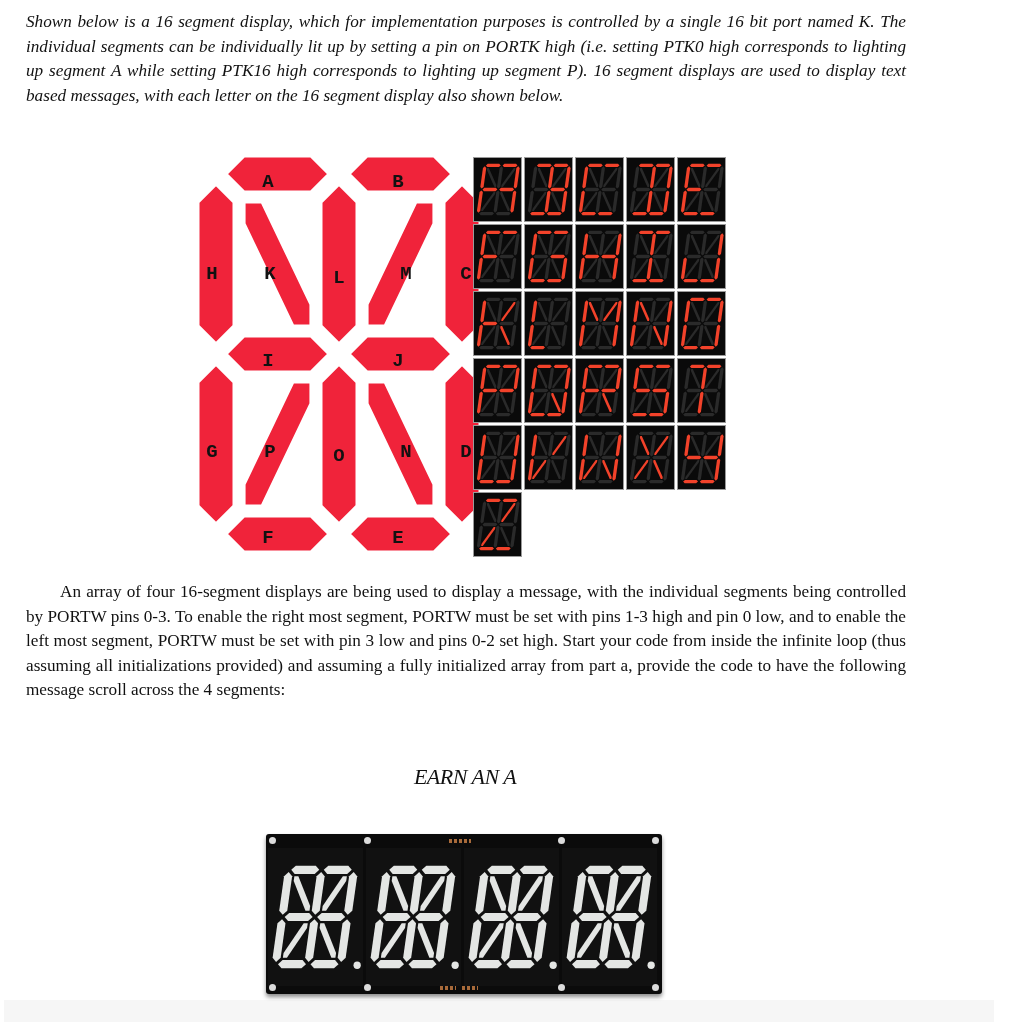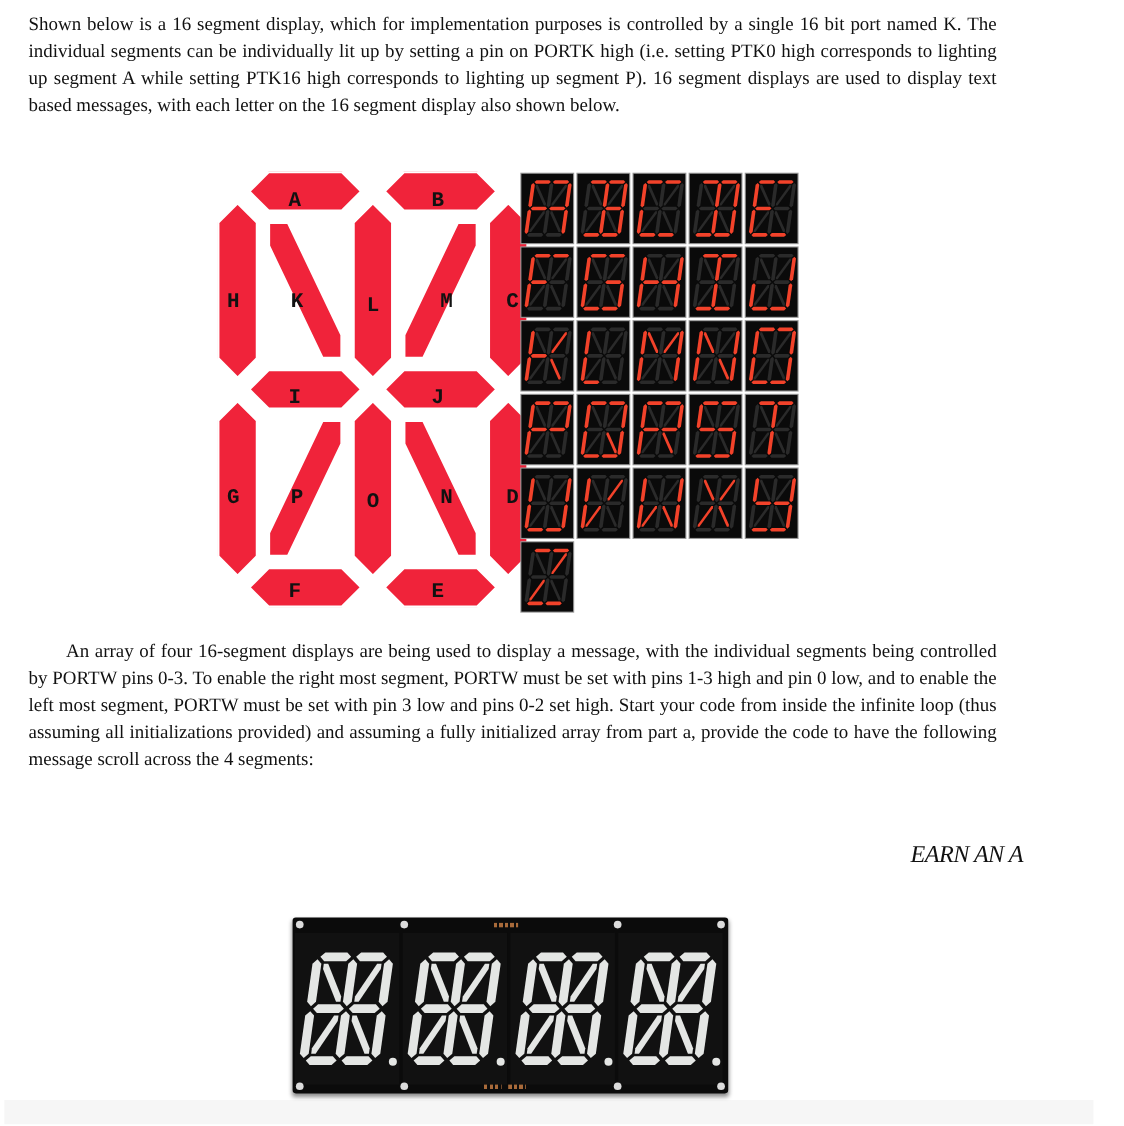--- a/index.html
+++ b/index.html
@@ -1,23 +1,23 @@
 <!DOCTYPE html>
 <html><head>
 <meta charset="utf-8">
 <style>
   html, body { margin: 0; padding: 0; background: #ffffff; }
   body { width: 1022px; height: 1024px; position: relative; overflow: hidden;
          font-family: "Liberation Serif", serif; color: #111; }
   .para { position: absolute; left: 26px; width: 880px; font-size: 17.2px; line-height: 24.6px;
           text-align: justify; margin: 0; }
-  #p1 { top: 10px; }
+  #p1 { top: 10px; font-style: italic; }
   #p2 { top: 580px; text-indent: 34px; }
   .bold { font-weight: normal; }
-  .message { position: absolute; top: 764px; left: 0; width: 930px; text-align: right;
+  .message { position: absolute; top: 764px; left: 0; width: 930px; text-align: center;
              font-style: italic; font-size: 22px; letter-spacing: -0.5px; }
   #seg-diagram { position: absolute; left: 198px; top: 156px; width: 282px; height: 396px; }
   #seg-diagram .seglabel { font-family: "Liberation Mono", "DejaVu Sans Mono", monospace;
                            font-weight: bold; font-size: 19px; fill: #111; }
   #letter-grid { position: absolute; left: 474px; top: 158px; width: 260px; height: 400px; }
   .tile { position: absolute; width: 47px; height: 63px; background: #0a0a0a;
           box-shadow: 0 0 0 1px #9a9a9a; }
   .tile svg { width: 100%; height: 100%; display: block; }
   #board { position: absolute; left: 266px; top: 834px; width: 396px; height: 160px;
            background: #0b0b0b; border-radius: 3px; box-shadow: 0 3px 4px rgba(0,0,0,0.45); }

